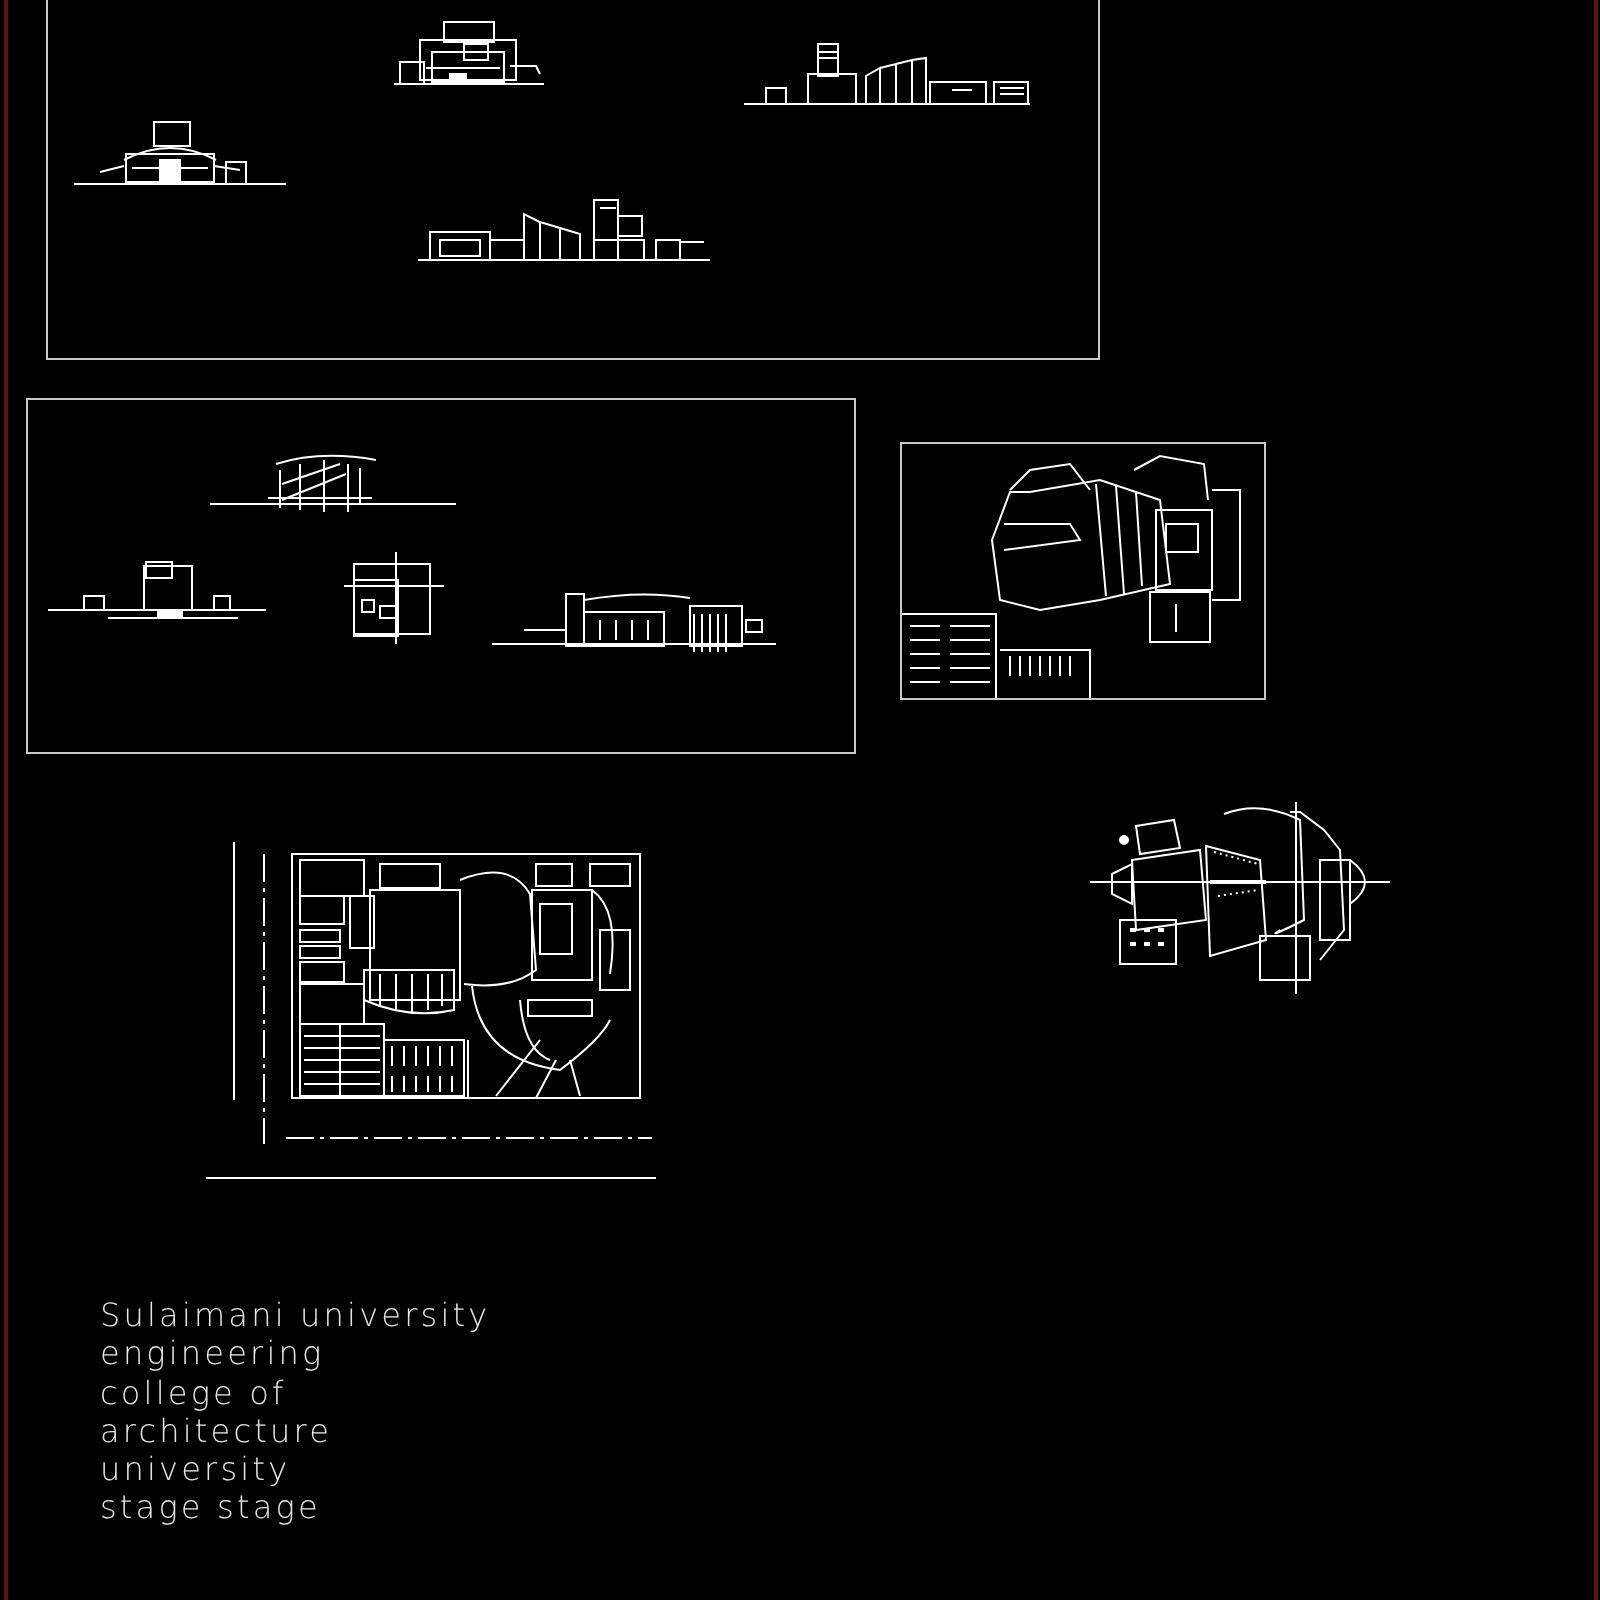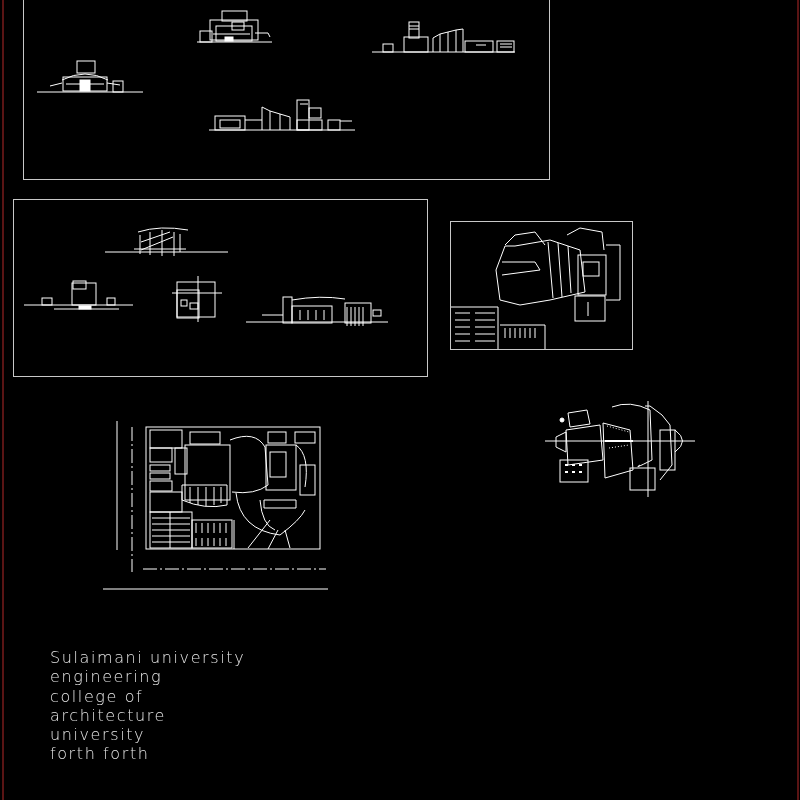--- a/index.html
+++ b/index.html
@@ -184,15 +184,15 @@
       <path d="M675 430 Q690 441 675 452"></path>
     </g>
   </svg>
 
   <div class="title-block">
     <div>Sulaimani university</div>
     <div>engineering</div>
     <div>college of</div>
     <div>architecture</div>
     <div>university</div>
-    <div>forth forth</div>
+    <div>stage stage</div>
   </div>
 </div>
 
 </body></html>

